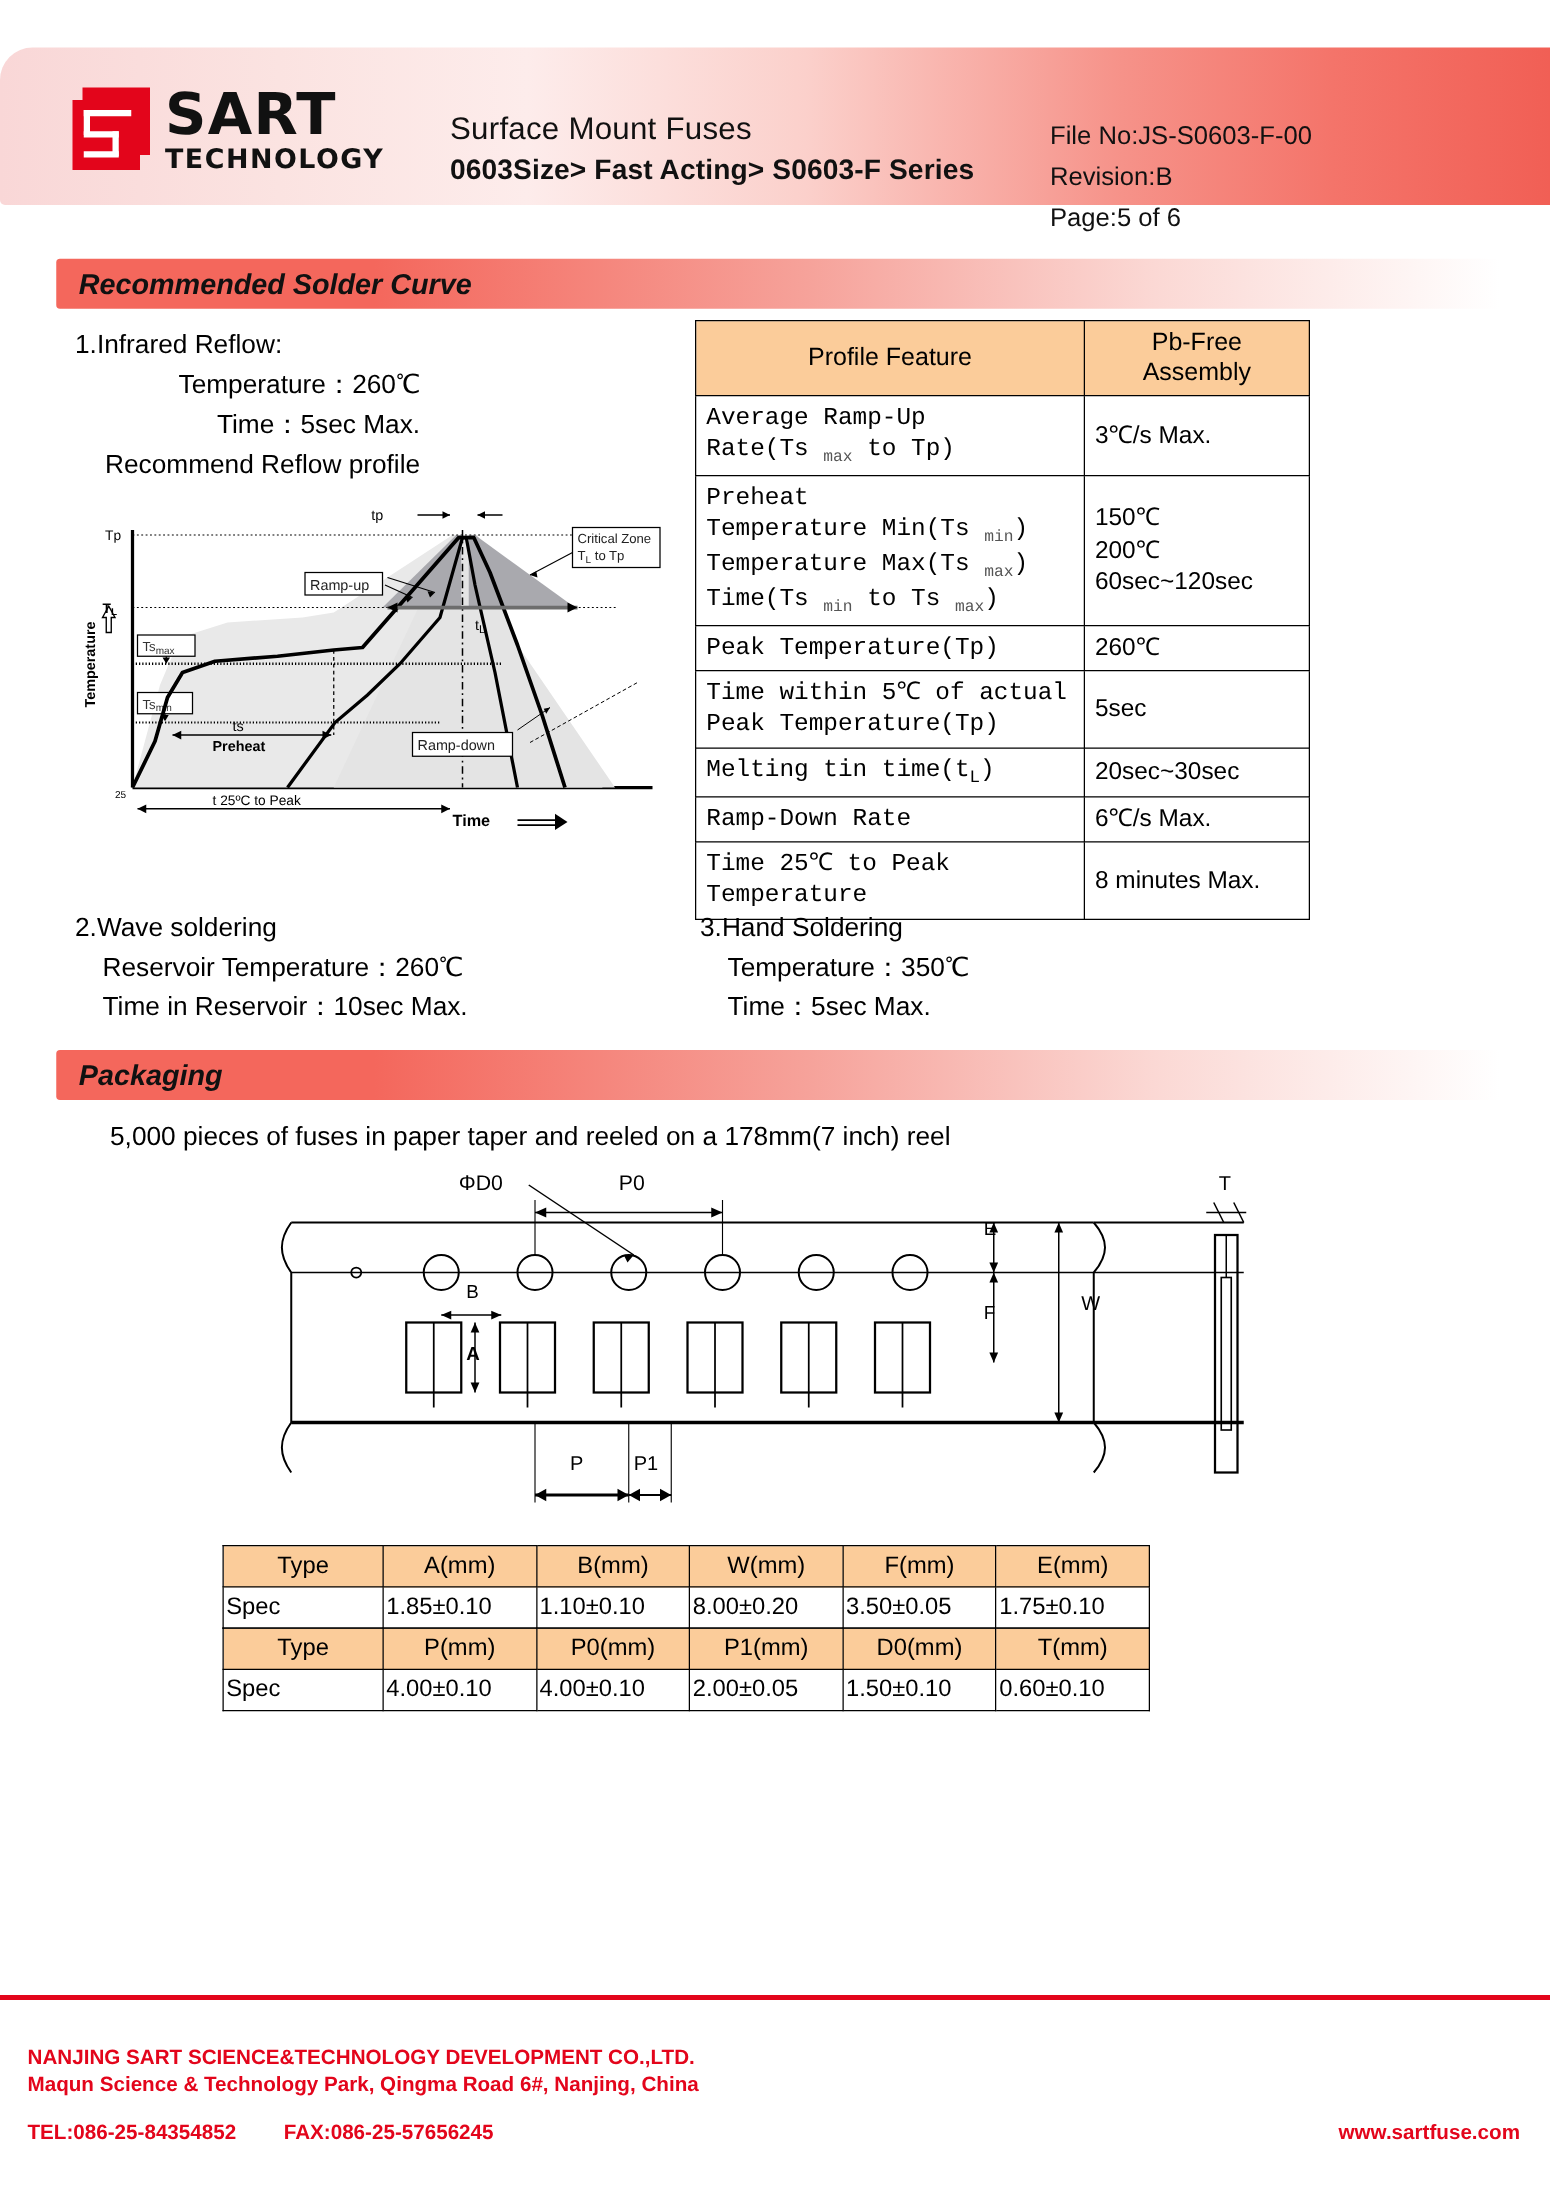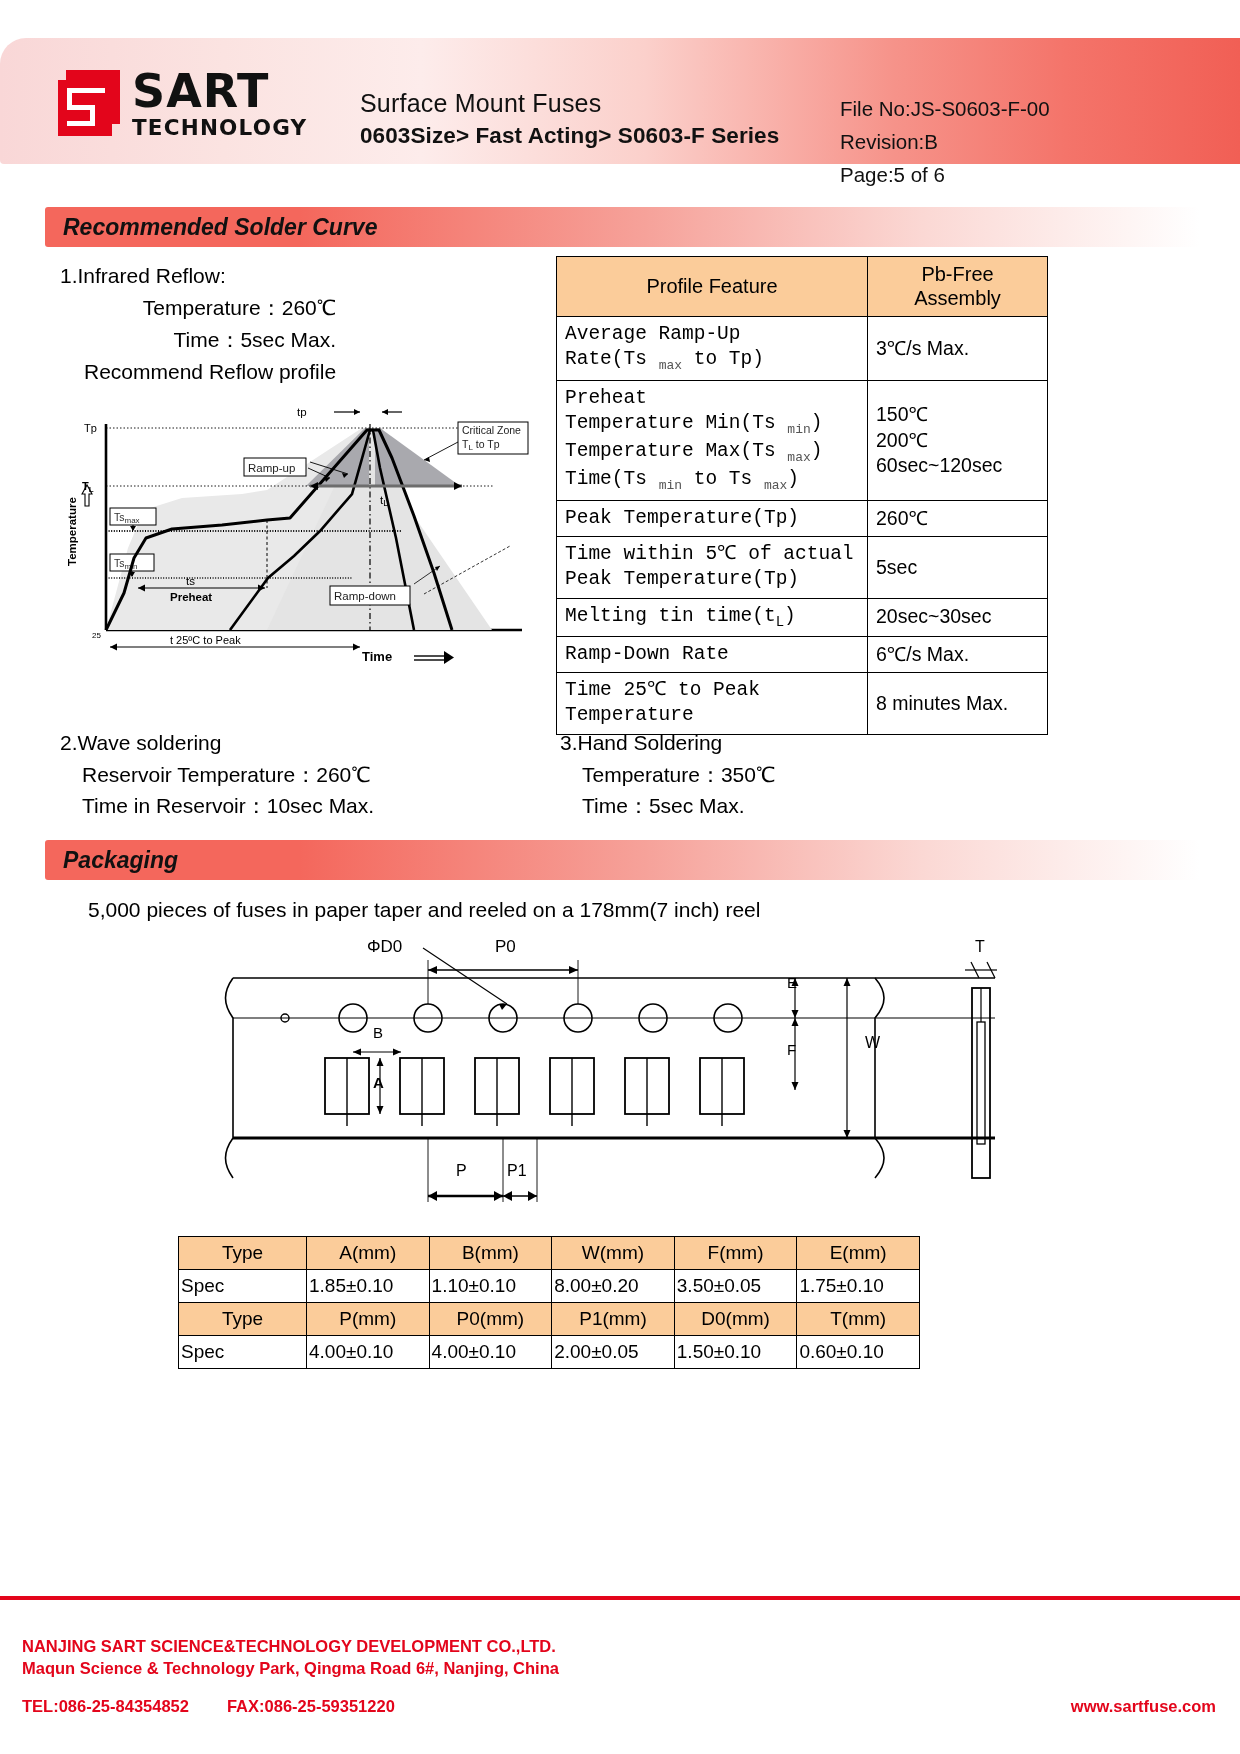--- a/index.html
+++ b/index.html
@@ -491,16 +491,16 @@
     <td>0.60±0.10</td>
   </tr>
 </tbody>
   </table>
 
 <div class="footer-rule"></div>
 <div class="footer">
   <div class="fl1">NANJING SART SCIENCE&amp;TECHNOLOGY DEVELOPMENT CO.,LTD.</div>
   <div class="fl2">Maqun Science &amp; Technology Park, Qingma Road 6#, Nanjing, China</div>
   <div class="fl3">
-    <span>TEL:086-25-84354852</span><span class="fax">FAX:086-25-59351220</span>
+    <span>TEL:086-25-84354852</span><span class="fax">FAX:086-25-57656245</span>
   </div>
   <div class="web">www.sartfuse.com</div>
 </div>
 
 </body></html>

